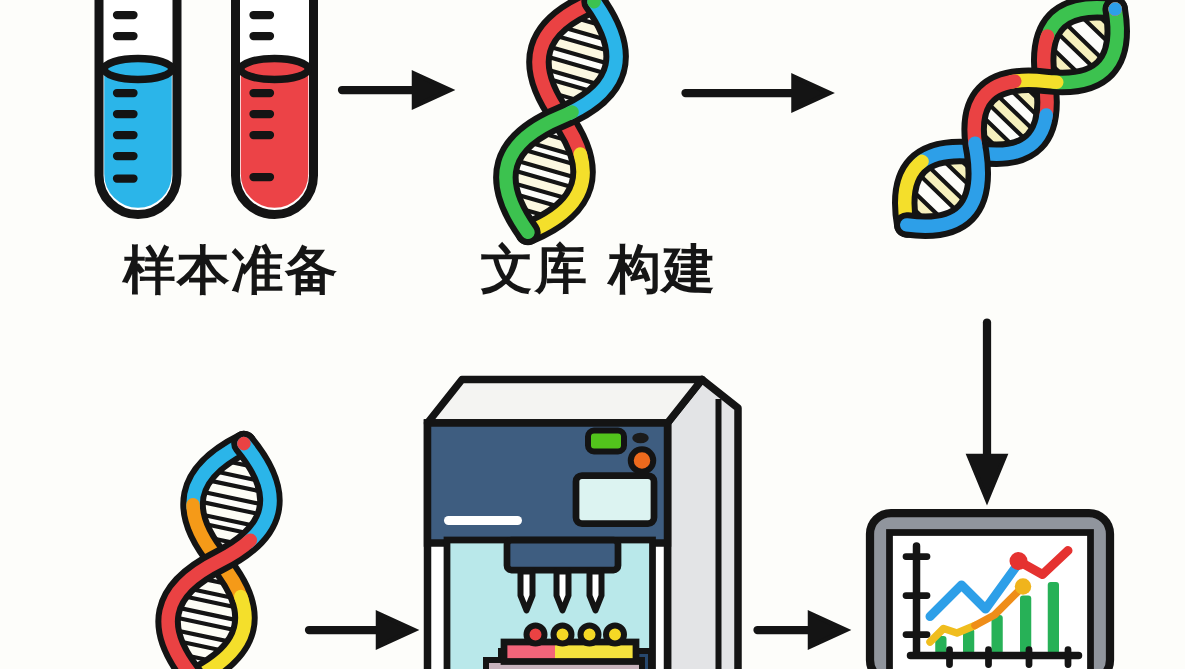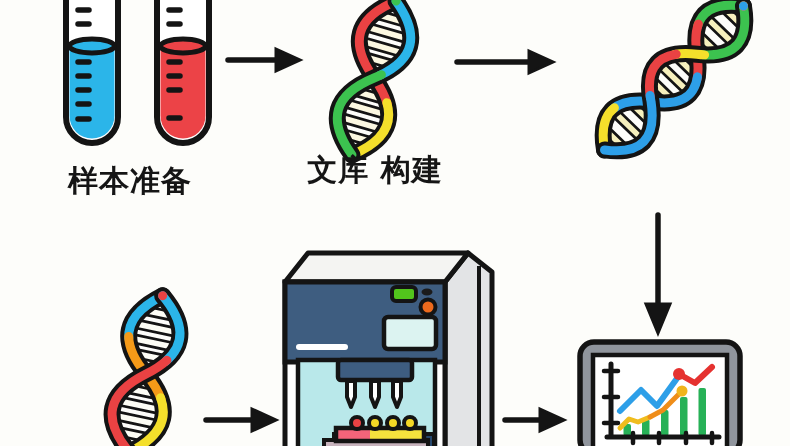--- a/index.html
+++ b/index.html
@@ -1,20 +1,20 @@
 <!DOCTYPE html>
 <html><head>
 <meta charset="utf-8">
 <style>
   html,body{margin:0;padding:0;background:#ffffff;}
   .canvas{position:relative;width:790px;height:446px;background:#fdfdfa;overflow:hidden;
           font-family:"DejaVu Sans",sans-serif;}
   .canvas svg{position:absolute;left:0;top:0;}
-  .step-label{position:absolute;width:260px;text-align:center;font-size:30px;font-weight:700;
-              color:#151515;letter-spacing:1px;white-space:nowrap;line-height:32px;}
+  .step-label{position:absolute;width:260px;text-align:center;font-size:35px;font-weight:700;
+              color:#151515;letter-spacing:1px;white-space:nowrap;line-height:32px;margin-left:24px;}
   
   .so{fill:none;stroke:#141414;stroke-width:17;stroke-linecap:round;stroke-linejoin:round;}
   .sc{fill:none;stroke-width:9;stroke-linecap:round;stroke-linejoin:round;}
   .ro{fill:none;stroke:#141414;stroke-width:11;stroke-linecap:round;}
   .rw{fill:none;stroke-width:5.5;stroke-linecap:round;}
   .outl{stroke:#141414;stroke-linejoin:round;}
 </style>
 </head>
 <body>
 
@@ -163,15 +163,15 @@
       <path d="M620,411 L641,390 L657,406 L678,377" fill="none" stroke="#2d9fe8" stroke-width="6" stroke-linecap="round" stroke-linejoin="round"></path>
       <g>
         <path d="M679,374 L695,383 L712,367" fill="none" stroke="#e53230" stroke-width="6" stroke-linecap="round" stroke-linejoin="round"></path>
         <circle cx="679" cy="374" r="6" fill="#e53230"></circle>
       </g>
     </g>
   </g>
 </svg>
 
 <div class="step-label" style="left:0px;top:165px;">样本准备</div>
-<div class="step-label" style="left:245px;top:154px;">文库 构建</div>
+<div class="step-label" style="left:245px;top:164px;">文库 构建</div>
 
 </div>
 
 </body></html>

